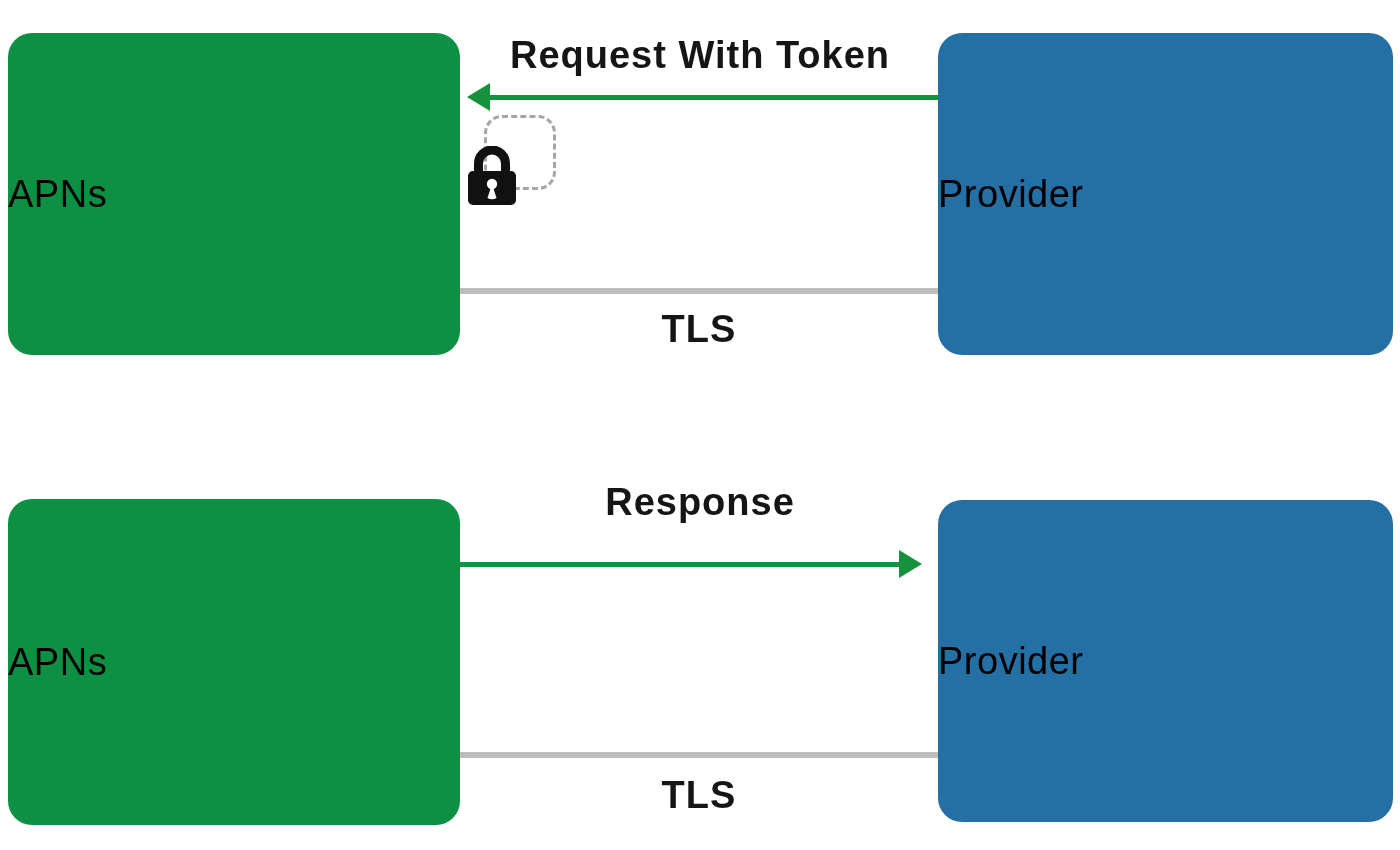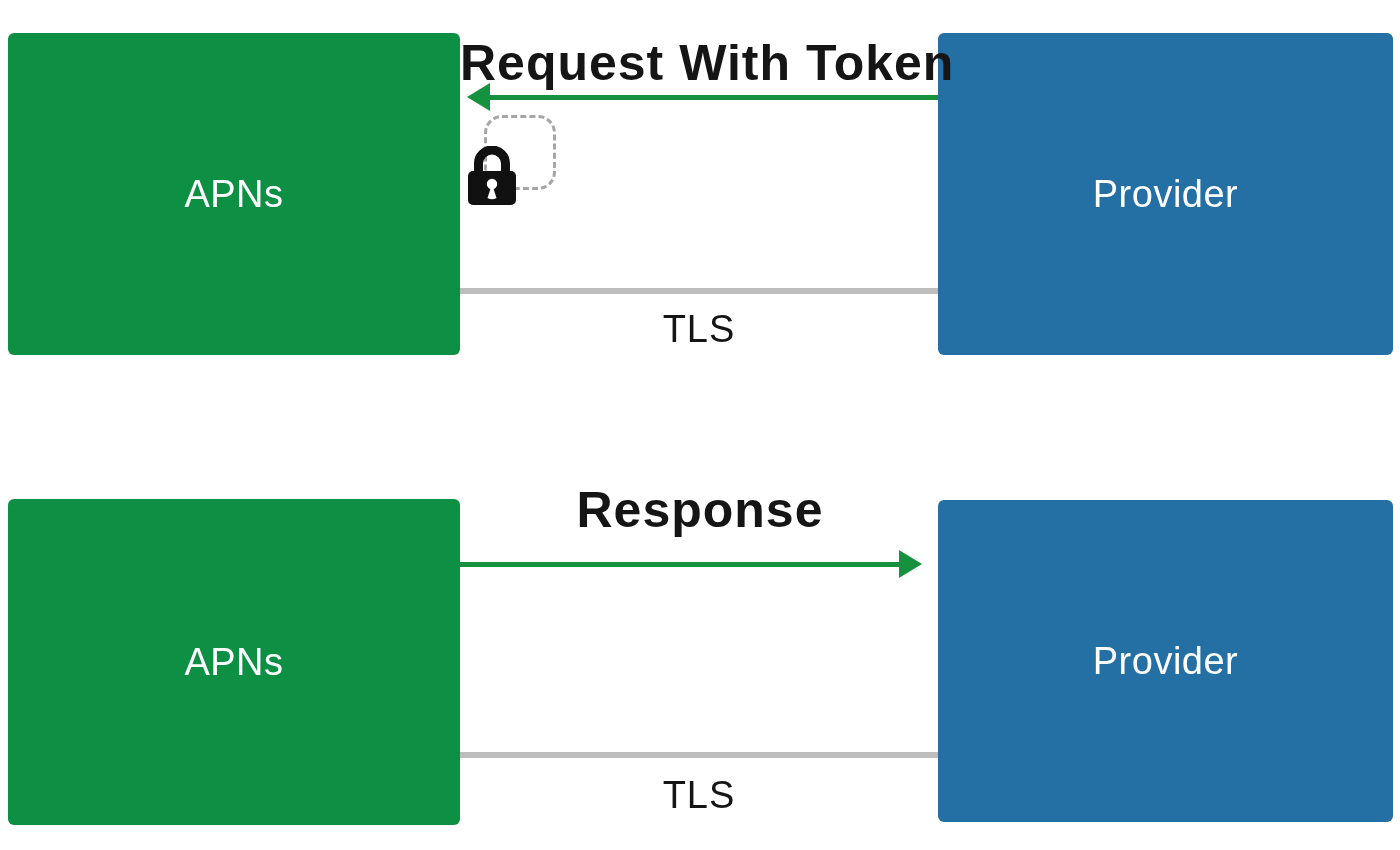--- a/index.html
+++ b/index.html
@@ -10,45 +10,45 @@
   }
   .diagram {
     position: relative;
     width: 1400px;
     height: 850px;
     background: #ffffff;
     overflow: hidden;
   }
   .node {
     position: absolute;
-    border-radius: 6px;
+    border-radius: 24px;
     display: flex;
     align-items: center;
-    justify-content: center;
-    color: #ffffff;
+    justify-content: flex-start;
+    color: #000000;
     font-size: 38px;
     font-weight: 400;
     letter-spacing: 0.5px;
   }
   .node.green { background: #0d9044; }
   .node.blue  { background: #246fa3; }
 
   .node-apns-top    { left: 8px;   top: 33px;  width: 452px; height: 322px; }
   .node-prov-top    { left: 938px; top: 33px;  width: 455px; height: 322px; }
   .node-apns-bottom { left: 8px;   top: 499px; width: 452px; height: 326px; }
   .node-prov-bottom { left: 938px; top: 500px; width: 455px; height: 322px; }
 
   .flow-label {
     position: absolute;
     left: 460px;
     width: 480px;
     text-align: center;
     color: #151515;
     font-weight: 700;
-    font-size: 50px;
+    font-size: 38px;
     letter-spacing: 1px;
     white-space: nowrap;
   }
   .label-request  { top: 34px; }
   .label-response { top: 481px; }
 
   .arrow-shaft {
     position: absolute;
     height: 5px;
     background: #16913e;
@@ -81,21 +81,21 @@
   }
   .tls-line-top    { top: 288px; }
   .tls-line-bottom { top: 752px; }
 
   .tls-label {
     position: absolute;
     left: 460px;
     width: 478px;
     text-align: center;
     color: #151515;
-    font-weight: 400;
+    font-weight: 700;
     font-size: 38px;
     letter-spacing: 1px;
   }
   .tls-label-top    { top: 308px; }
   .tls-label-bottom { top: 774px; }
 
   .token-dashed-outline {
     position: absolute;
     left: 484px;
     top: 115px;

